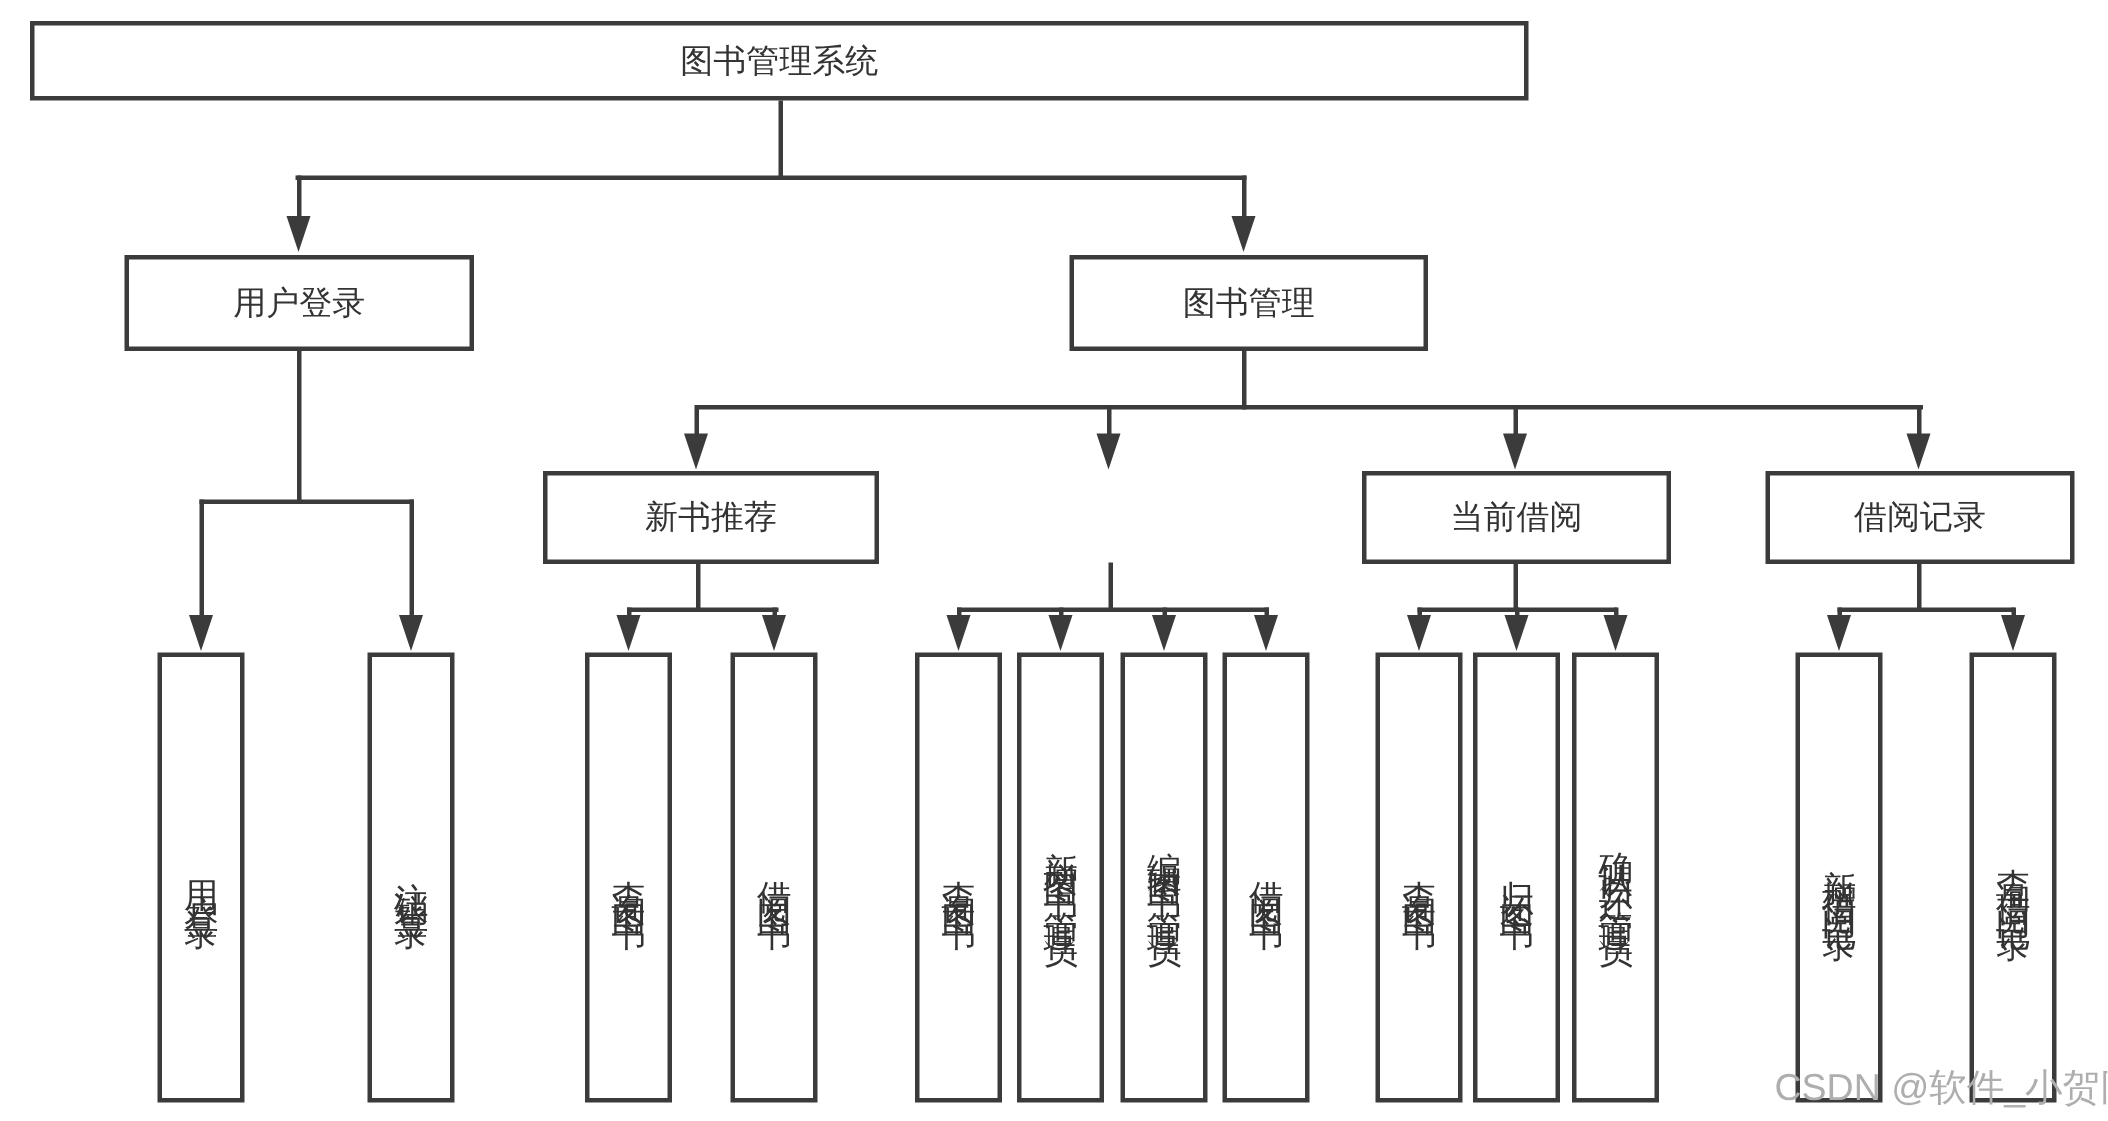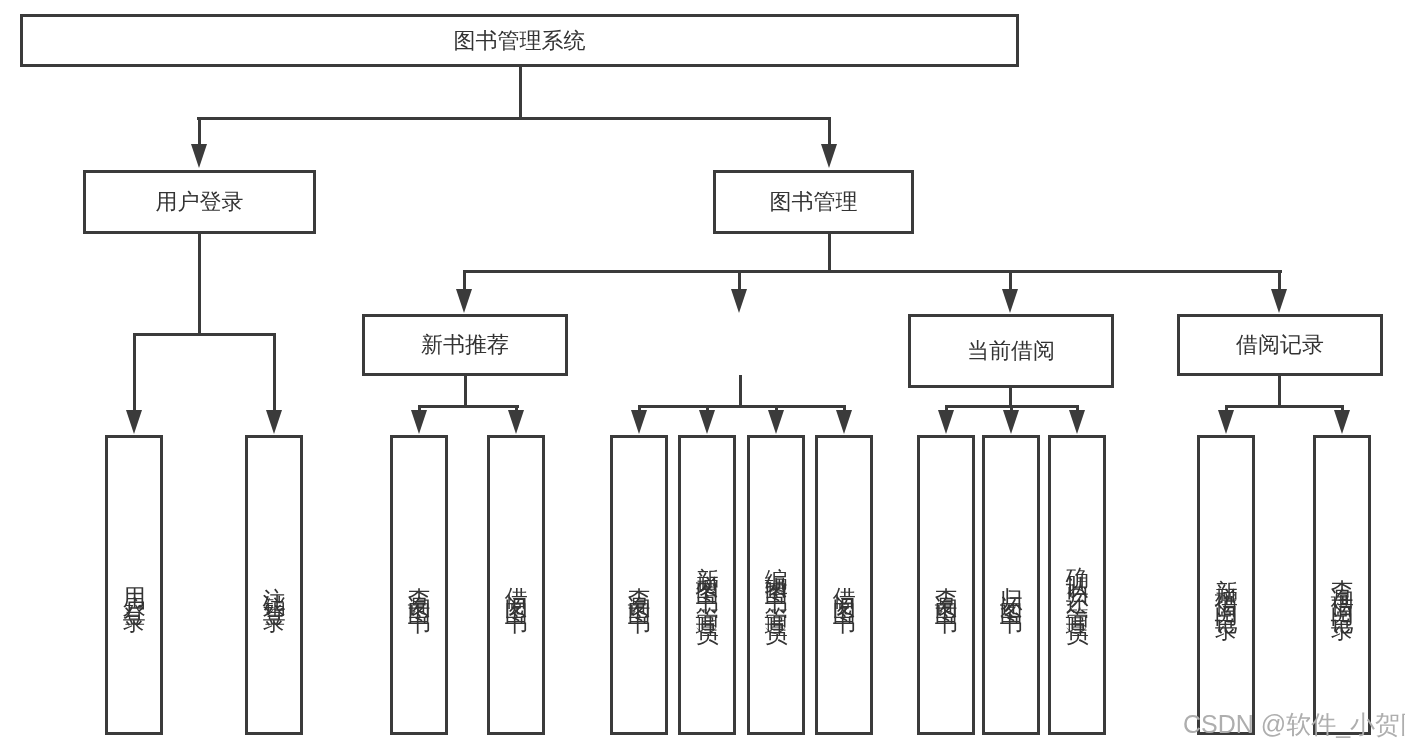--- a/index.html
+++ b/index.html
@@ -58,42 +58,42 @@
   <div class="box" style="left:20px; top:14px; width:999px; height:53px;text-align:center;">图书管理系统</div>
 
   <div class="vline" style="left:519px; top:66px; height:52px;"></div>
   <div class="hline" style="left:197px; top:117px; width:634px;"></div>
   <div class="vline" style="left:198px; top:117px; height:30px;"></div>
   <div class="vline" style="left:828px; top:117px; height:30px;"></div>
   <div class="arrow" style="left:191px; top:144px;"></div>
   <div class="arrow" style="left:821px; top:144px;"></div>
 
   <div class="box" style="left:83px; top:170px; width:233px; height:64px;">用户登录</div>
-  <div class="box" style="left:713px; top:170px; width:201px; height:64px;">图书管理</div>
+  <div class="box" style="left:713px; top:170px; width:239px; height:64px;">图书管理</div>
 
   <div class="vline" style="left:198px; top:233px; height:102px;"></div>
   <div class="hline" style="left:133px; top:333px; width:143px;"></div>
   <div class="vline" style="left:133px; top:333px; height:80px;"></div>
   <div class="vline" style="left:273px; top:333px; height:80px;"></div>
   <div class="arrow" style="left:126px; top:410px;"></div>
   <div class="arrow" style="left:266px; top:410px;"></div>
 
   <div class="vline" style="left:828px; top:233px; height:40px;"></div>
   <div class="hline" style="left:464px; top:270px; width:818px;"></div>
   <div class="vline" style="left:463px; top:270px; height:22px;"></div>
   <div class="vline" style="left:738px; top:270px; height:22px;"></div>
   <div class="vline" style="left:1009px; top:270px; height:22px;"></div>
   <div class="vline" style="left:1278px; top:270px; height:22px;"></div>
   <div class="arrow" style="left:456px; top:289px;"></div>
   <div class="arrow" style="left:731px; top:289px;"></div>
   <div class="arrow" style="left:1002px; top:289px;"></div>
   <div class="arrow" style="left:1271px; top:289px;"></div>
 
-  <div class="box" style="left:362px; top:314px; width:206px; height:62px;">新书推荐</div>
-  <div class="box" style="left:908px; top:314px; width:206px; height:74px;">当前借阅</div>
+  <div class="box" style="left:362px; top:314px; width:224px; height:62px;">新书推荐</div>
+  <div class="box" style="left:908px; top:314px; width:206px; height:62px;">当前借阅</div>
   <div class="box" style="left:1177px; top:314px; width:206px; height:62px;">借阅记录</div>
 
   <div class="vline" style="left:464px; top:375px; height:33px;"></div>
   <div class="hline" style="left:418px; top:405px; width:101px;"></div>
   <div class="vline" style="left:418px; top:405px; height:9px;"></div>
   <div class="vline" style="left:515px; top:405px; height:9px;"></div>
   <div class="arrow" style="left:411px; top:410px;"></div>
   <div class="arrow" style="left:508px; top:410px;"></div>
 
   <div class="vline" style="left:739px; top:375px; height:33px;"></div>

